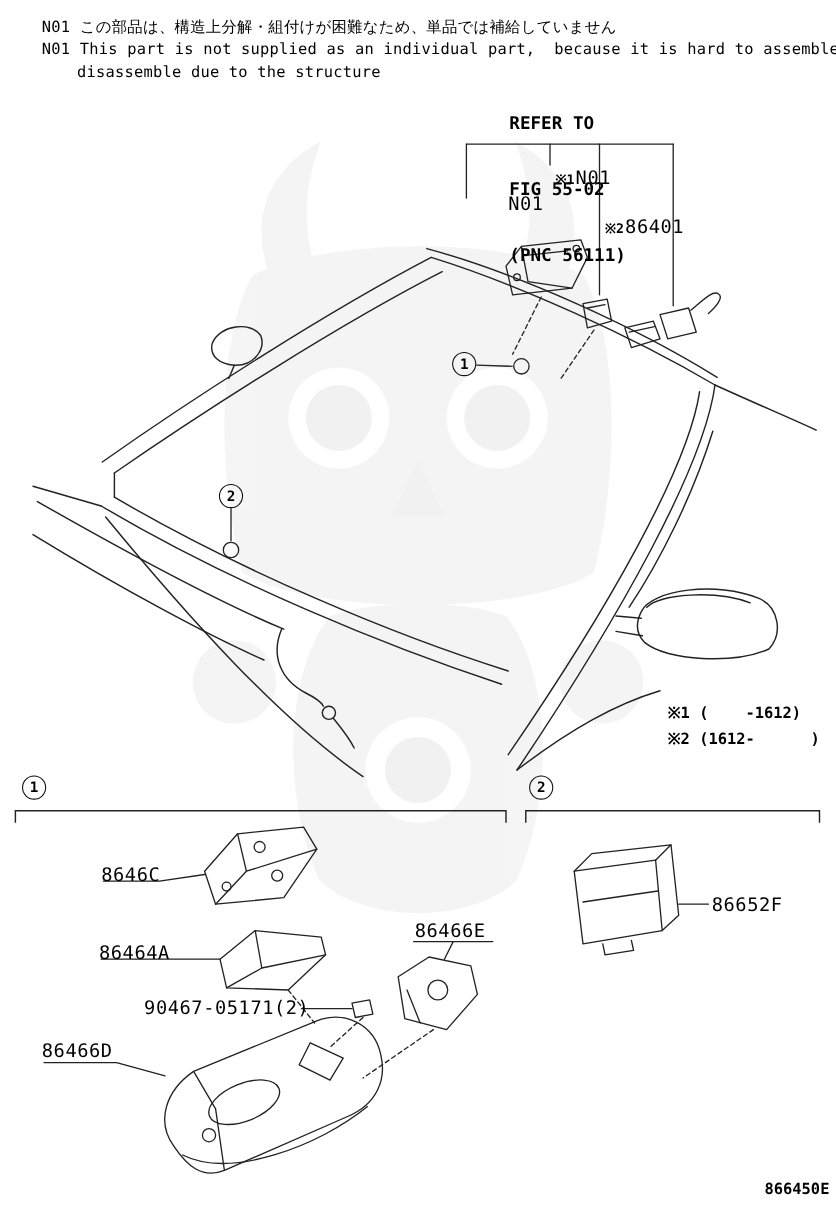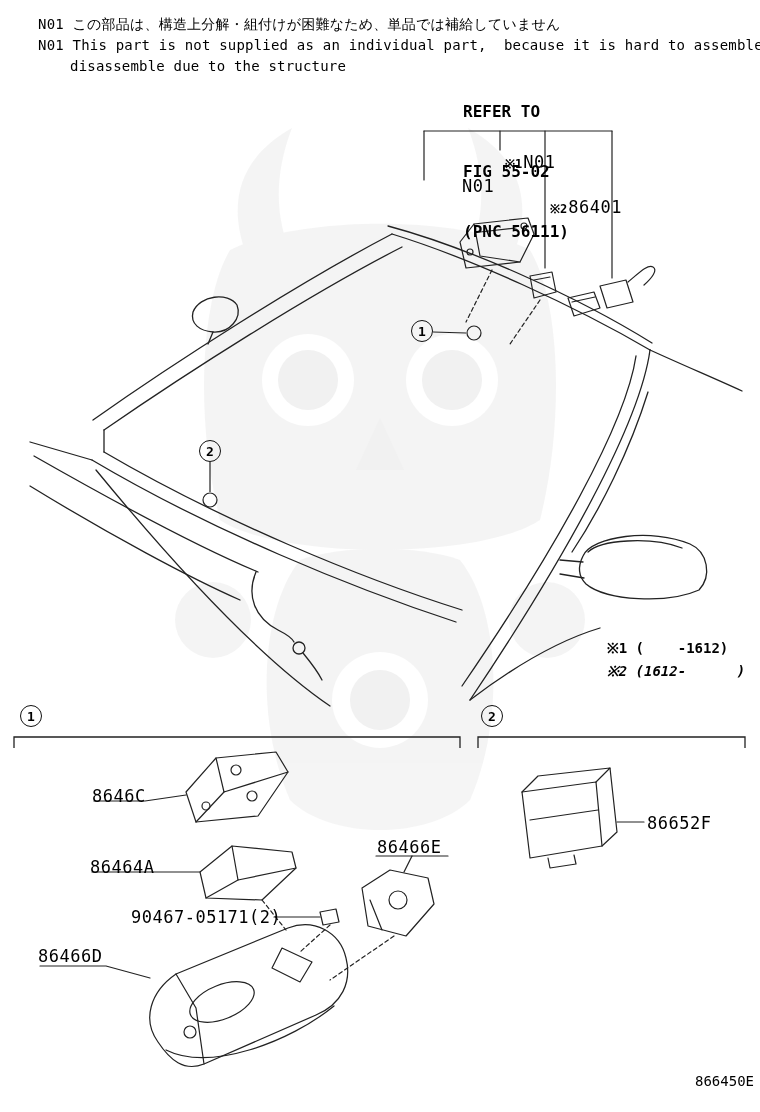--- a/index.html
+++ b/index.html
@@ -10,21 +10,21 @@
     font-family:"DejaVu Sans Mono","Liberation Mono",monospace;
   }
   .art { position:absolute; left:0; top:0; }
   .txt { position:absolute; white-space:pre; }
   .note { font-size:14px; font-weight:normal; letter-spacing:0.2px; }
   .refer { font-size:16px; font-weight:bold; line-height:20px; }
   .part-label { font-size:17px; font-weight:normal; letter-spacing:0.5px; }
   .label-row { display:flex; align-items:baseline; }
   .mark { font-size:12px; font-weight:bold; margin-right:1px; }
   .apply-note { font-size:14px; font-weight:bold; }
-  .footer-code { font-size:14px; font-weight:normal; }
+  .footer-code { font-size:14px; font-weight:bold; }
   .callout {
     position:absolute; width:22px; height:22px;
     border:1.6px solid #111; border-radius:50%;
     display:flex; align-items:center; justify-content:center;
     font-size:13px; font-weight:bold; background:transparent;
   }
 </style>
 </head>
 <body>
 
@@ -169,21 +169,21 @@
   </div>
   <div class="txt part-label" style="left:462px; top:176px;">N01</div>
   <div class="txt label-row" style="left:550px; top:197px;">
     <span class="mark">※2</span><span class="part-label">86401</span>
   </div>
 
   <div class="callout" style="left:411px; top:320px;">1</div>
   <div class="callout" style="left:199px; top:440px;">2</div>
 
   <div class="txt apply-note" style="left:607px; top:638px;">※1 (    -1612)</div>
-  <div class="txt apply-note" style="left:607px; top:661px;font-style:italic;">※2 (1612-      )</div>
+  <div class="txt apply-note" style="left:607px; top:661px;">※2 (1612-      )</div>
 
   <div class="callout" style="left:20px; top:705px;">1</div>
   <div class="callout" style="left:481px; top:705px;">2</div>
 
   <div class="txt part-label" style="left:92px; top:786px;">8646C</div>
   <div class="txt part-label" style="left:90px; top:857px;text-align:center;">86464A</div>
   <div class="txt part-label" style="left:377px; top:837px;">86466E</div>
   <div class="txt part-label" style="left:131px; top:907px;">90467-05171(2)</div>
   <div class="txt part-label" style="left:38px; top:946px;">86466D</div>
   <div class="txt part-label" style="left:647px; top:813px;">86652F</div>

